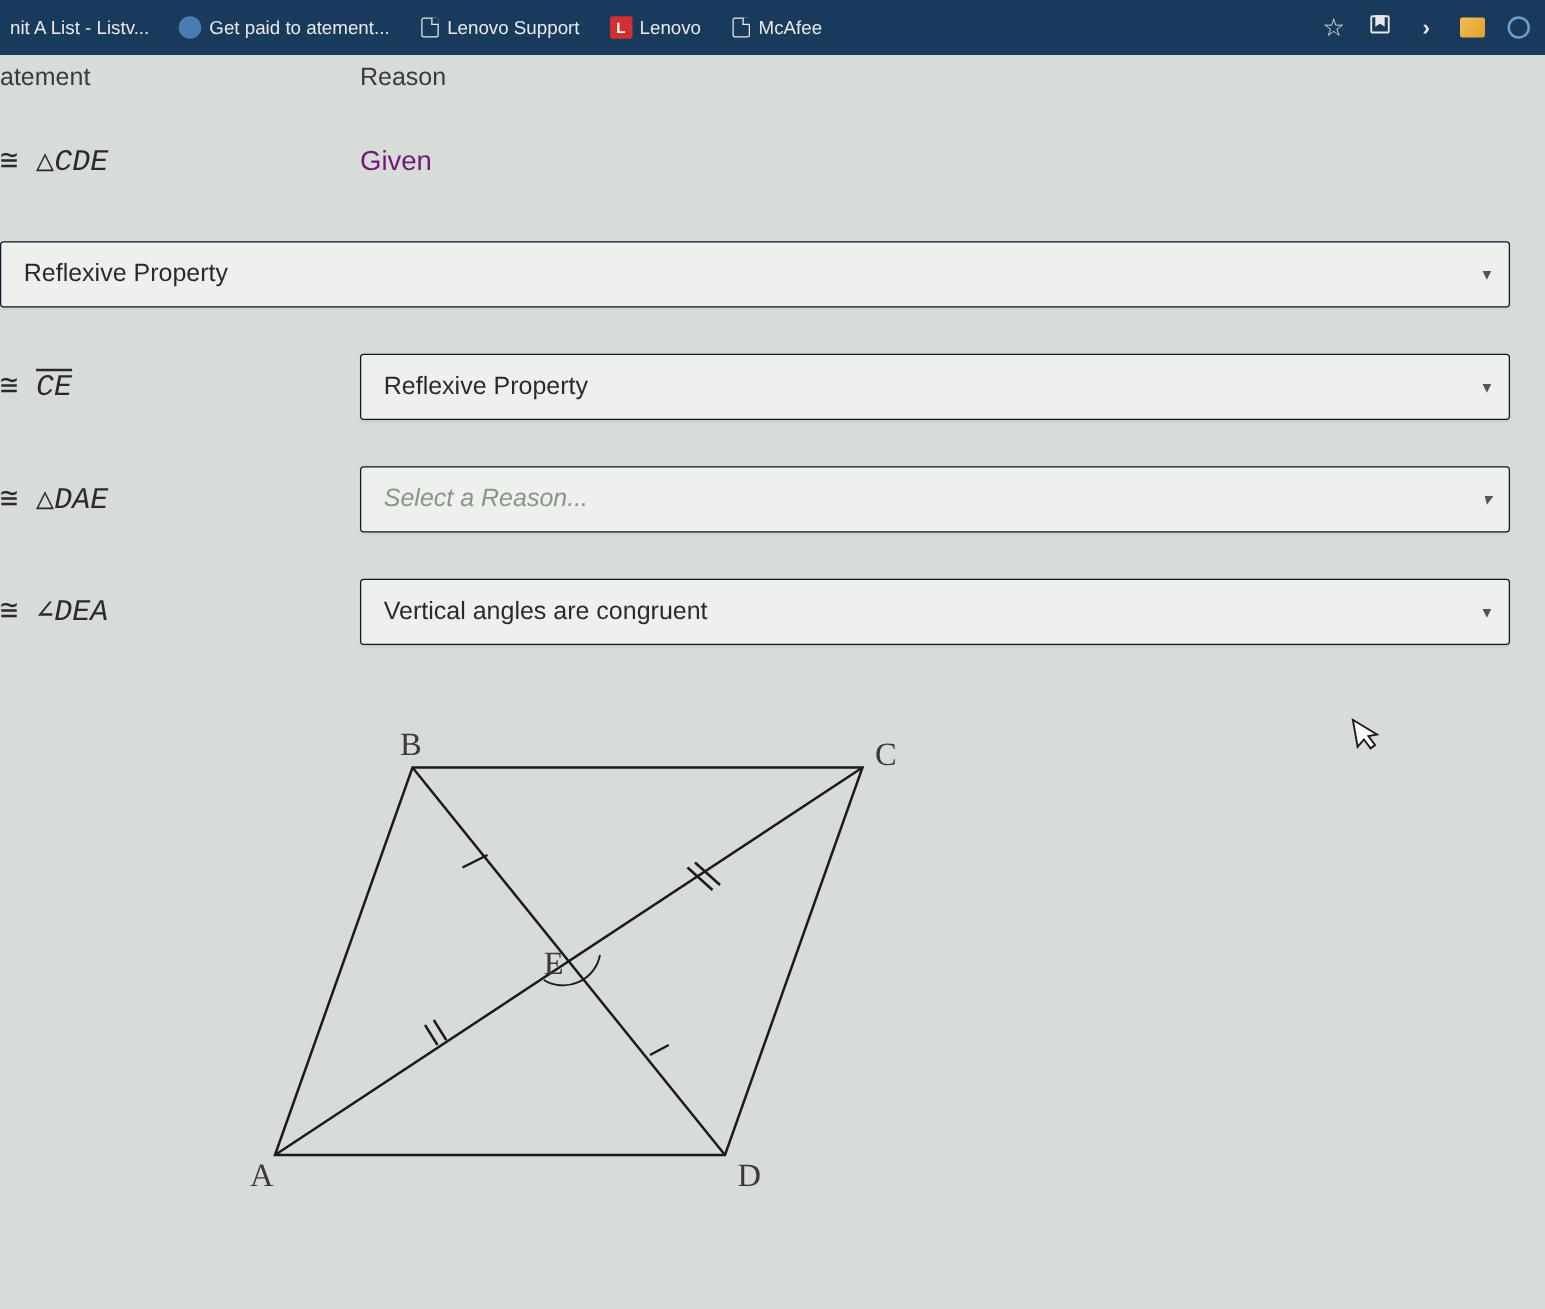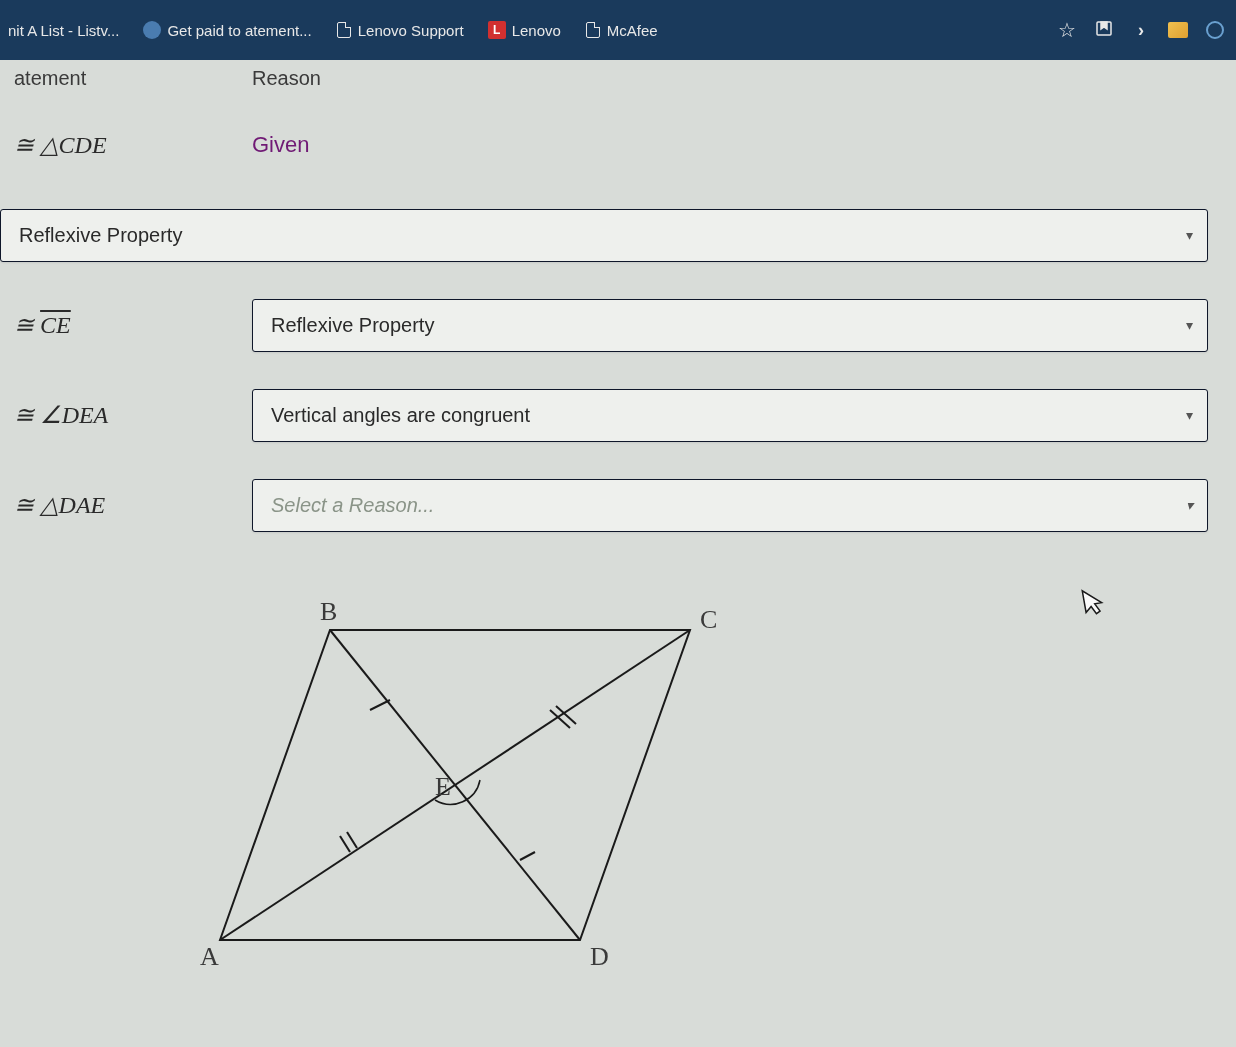--- a/index.html
+++ b/index.html
@@ -10,21 +10,21 @@
     body {
       font-family: Georgia, 'Times New Roman', serif;
       background: #d8dcd8;
       width: 1236px;
       height: 1047px;
       overflow: hidden;
       position: relative;
     }
     .browser-bar {
       background: #1a3a5c;
-      height: 60px;
+      height: 44px;
       display: flex;
       align-items: center;
       padding: 11px 8px;
       color: #e8e8e8;
       font-family: -apple-system, 'Segoe UI', sans-serif;
       font-size: 15px;
     }
     .bookmark-item {
       display: flex;
       align-items: center;
@@ -105,26 +105,26 @@
       padding: 0;
       position: relative;
     }
     .proof-row {
       display: flex;
       align-items: center;
       min-height: 90px;
       padding: 8px 0;
     }
     .statement-col {
-      width: 252px;
+      width: 288px;
       flex-shrink: 0;
       font-style: italic;
       font-size: 24px;
       color: #2a2a2a;
-      padding-left: 14px;
+      padding-left: 0;
     }
     .reason-col {
       flex: 1;
       padding-right: 28px;
     }
     .header-row {
       min-height: 40px;
       padding-top: 4px;
     }
     .header-text {
@@ -162,21 +162,21 @@
     }
     .dropdown.placeholder {
       color: #8a9488;
       font-style: italic;
     }
     .overline {
       text-decoration: overline;
       text-decoration-thickness: 1.5px;
     }
     .math {
-      font-family: Liberation Serif, serif;
+      font-family: Liberation Mono, monospace;
     }
 
     .diagram-container {
       margin-left: 180px;
       margin-top: 30px;
     }
     .diagram-svg {
       width: 560px;
       height: 400px;
     }
@@ -260,36 +260,36 @@
     </div>
     <div class="reason-col">
       <div class="dropdown">
         <span>Reflexive Property</span>
       </div>
     </div>
   </div>
 
   <div class="proof-row">
     <div class="statement-col math">
+      <span>≅ △</span><span>DAE</span>
+    </div>
+    <div class="reason-col">
+      <div class="dropdown placeholder">
+        <span>Select a Reason...</span>
+      </div>
+    </div>
+  </div>
+
+  <div class="proof-row">
+    <div class="statement-col math">
       <span>≅ ∠</span><span>DEA</span>
     </div>
     <div class="reason-col">
       <div class="dropdown">
         <span>Vertical angles are congruent</span>
-      </div>
-    </div>
-  </div>
-
-  <div class="proof-row">
-    <div class="statement-col math">
-      <span>≅ △</span><span>DAE</span>
-    </div>
-    <div class="reason-col">
-      <div class="dropdown placeholder">
-        <span>Select a Reason...</span>
       </div>
     </div>
   </div>
 
   <div class="diagram-container">
     <svg class="diagram-svg" viewBox="0 0 560 400">
       <g stroke="#1a1a1a" stroke-width="2" fill="none">
         <polygon points="40,360 150,50 510,50 400,360"></polygon>
         <line x1="40" y1="360" x2="510" y2="50"></line>
         <line x1="150" y1="50" x2="400" y2="360"></line>

